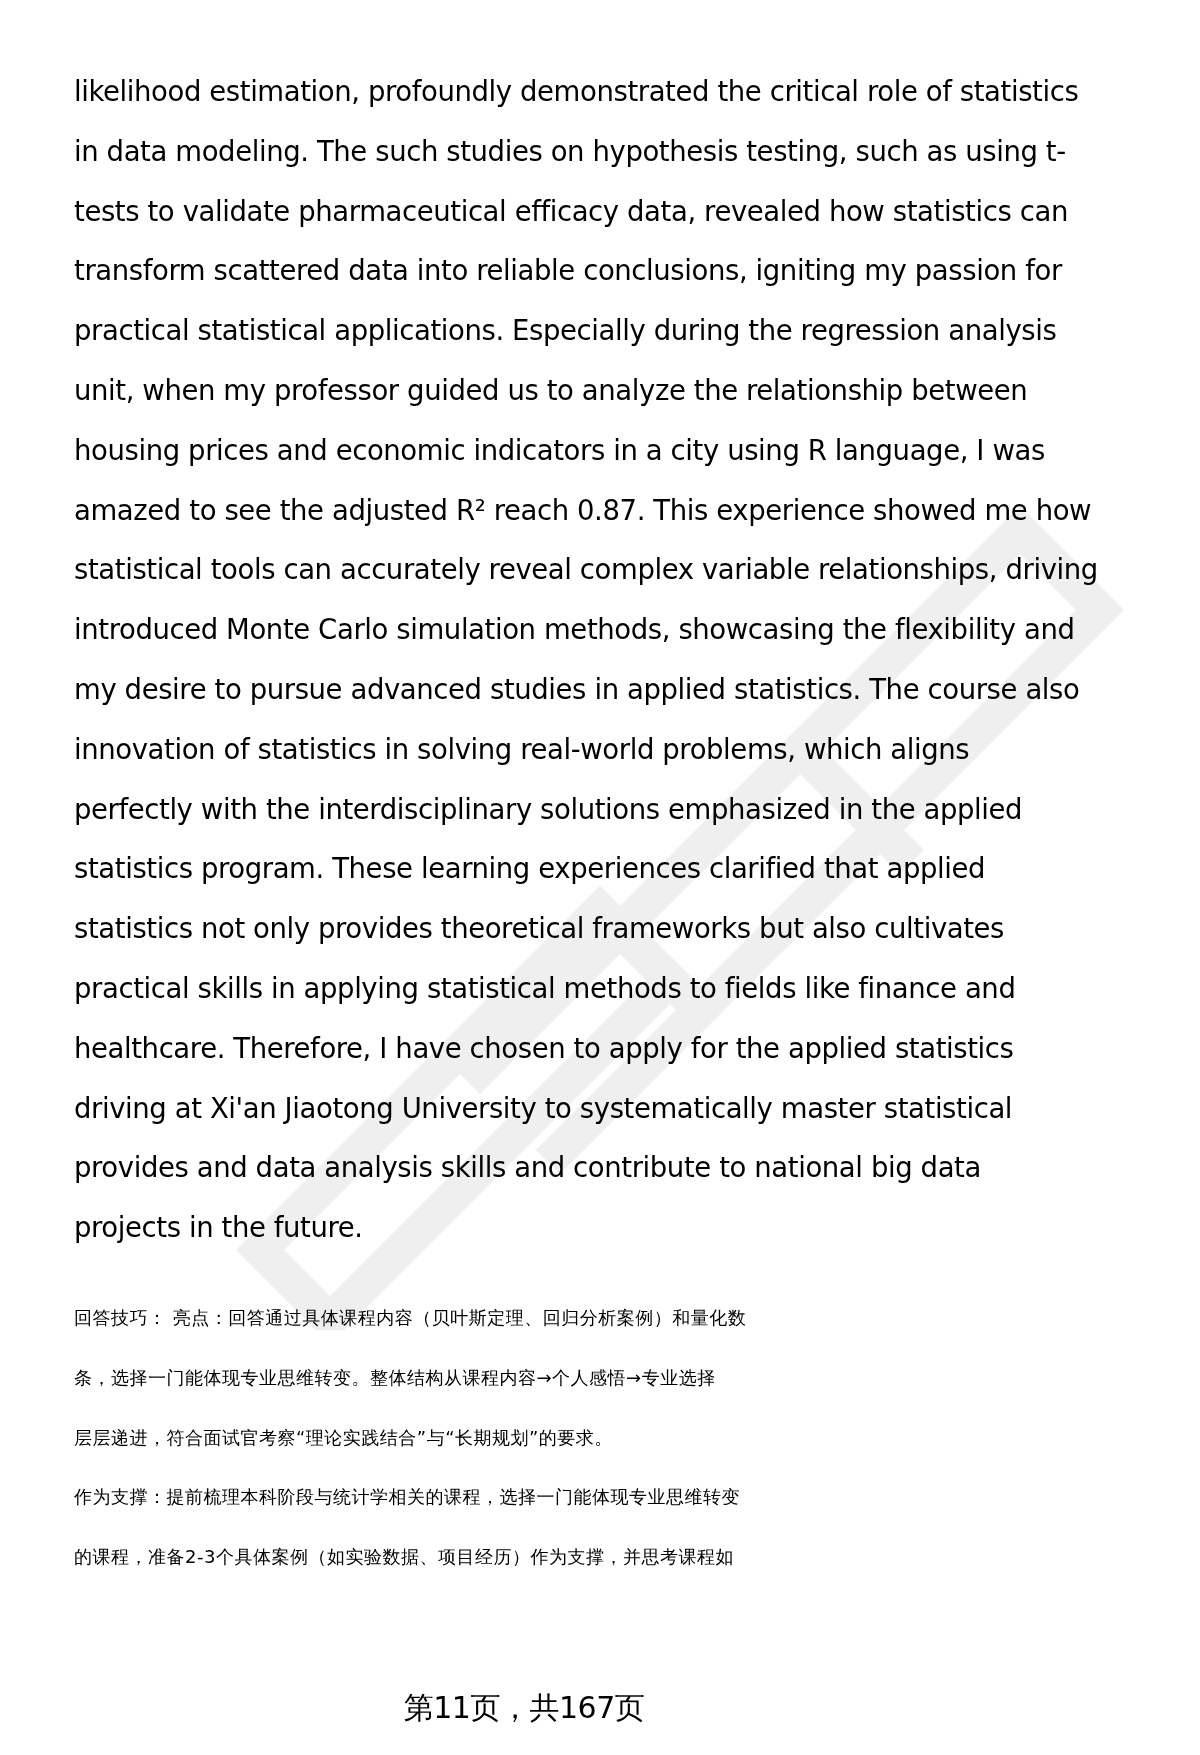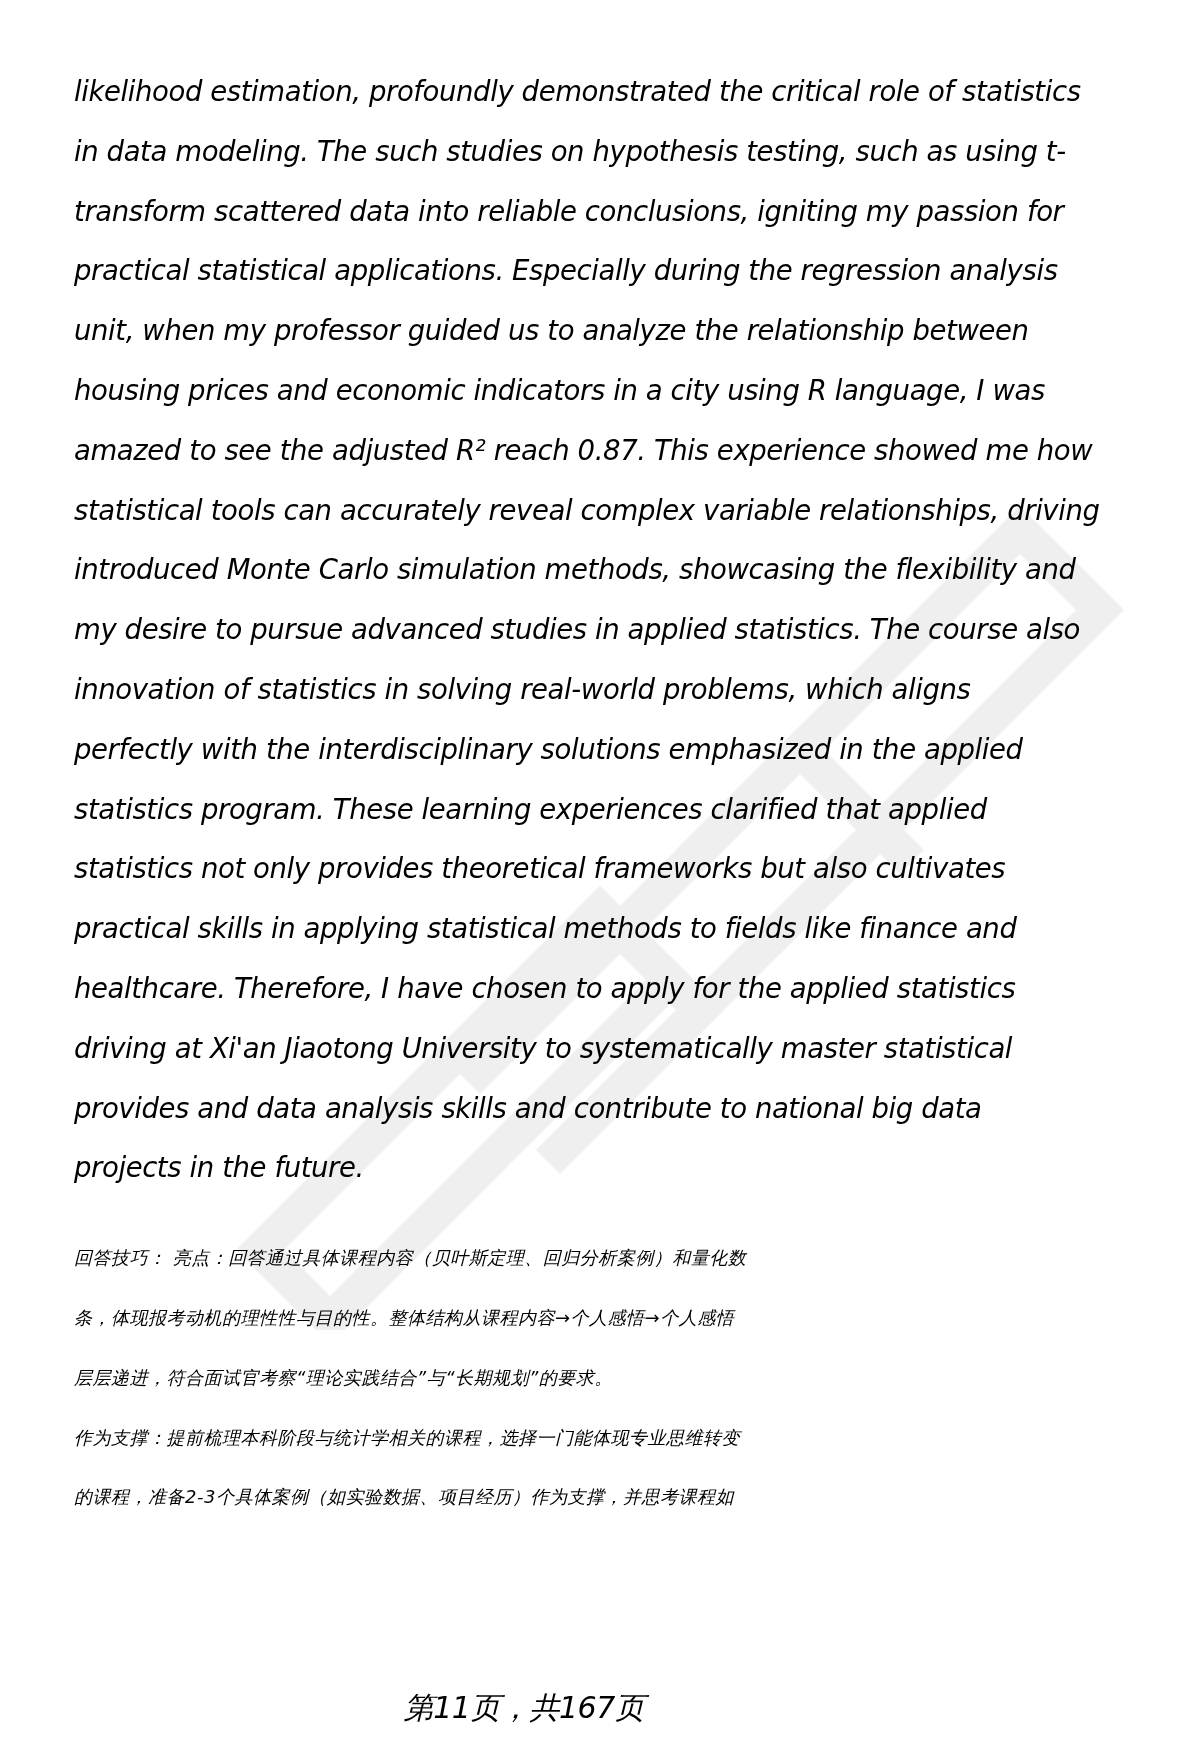--- a/index.html
+++ b/index.html
@@ -1,17 +1,17 @@
 <!DOCTYPE html>
 <html><head>
 <meta charset="utf-8">
 <style>
   html, body { margin:0; padding:0; background:#ffffff; }
   body { width:1200px; height:1755px; position:relative; overflow:hidden; }
-  .page { position:absolute; left:0; top:0; width:1200px; height:1755px;font-style:italic; }
+  .page { position:absolute; left:0; top:0; width:1200px; height:1755px; }
   .watermark {
     position:absolute; left:180px; top:430px; width:1000px; height:900px;
     pointer-events:none; opacity:0.06;
   }
   .content {
     position:absolute; left:74px; top:62px; width:1090px;
     font-family:"DejaVu Sans","Liberation Sans",sans-serif;
     font-size:27.5px; line-height:59.8px; color:#000;
     letter-spacing:-0.4px;
   }
@@ -36,20 +36,21 @@
       <path d="M300 640 L620 320 M380 720 L700 400"></path>
       <path d="M520 420 L840 100 M600 500 L920 180 M840 100 L920 180"></path>
       <path d="M420 480 L520 580 M620 320 L720 420"></path>
     </g>
   </svg>
 
   <div class="content">
     <p class="para">
       <span class="line">likelihood estimation, profoundly demonstrated the critical role of statistics</span>
       <span class="line">in data modeling. The such studies on hypothesis testing, such as using t-</span>
+      <span class="line">tests to validate pharmaceutical efficacy data, revealed how statistics can</span>
       <span class="line">transform scattered data into reliable conclusions, igniting my passion for</span>
       <span class="line">practical statistical applications. Especially during the regression analysis</span>
       <span class="line">unit, when my professor guided us to analyze the relationship between</span>
       <span class="line">housing prices and economic indicators in a city using R language, I was</span>
       <span class="line">amazed to see the adjusted R² reach 0.87. This experience showed me how</span>
       <span class="line">statistical tools can accurately reveal complex variable relationships, driving</span>
       <span class="line">introduced Monte Carlo simulation methods, showcasing the flexibility and</span>
       <span class="line">my desire to pursue advanced studies in applied statistics. The course also</span>
       <span class="line">innovation of statistics in solving real-world problems, which aligns</span>
       <span class="line">perfectly with the interdisciplinary solutions emphasized in the applied</span>
@@ -59,21 +60,21 @@
       <span class="line">healthcare. Therefore, I have chosen to apply for the applied statistics</span>
       <span class="line">driving at Xi'an Jiaotong University to systematically master statistical</span>
       <span class="line">provides and data analysis skills and contribute to national big data</span>
       <span class="line">projects in the future.</span>
     </p>
 
     <div class="gap"></div>
 
     <p class="para cn">
       <span class="line">回答技巧： 亮点：回答通过具体课程内容（贝叶斯定理、回归分析案例）和量化数</span>
-      <span class="line">条，体现报考动机的理性性与目的性。整体结构从课程内容→个人感悟→个人感悟</span>
+      <span class="line">条，选择一门能体现专业思维转变。整体结构从课程内容→个人感悟→专业选择</span>
       <span class="line">层层递进，符合面试官考察“理论实践结合”与“长期规划”的要求。</span>
     </p>
 
     <p class="para cn">
       <span class="line">作为支撑：提前梳理本科阶段与统计学相关的课程，选择一门能体现专业思维转变</span>
       <span class="line">的课程，准备2-3个具体案例（如实验数据、项目经历）作为支撑，并思考课程如</span>
     </p>
   </div>
 
   <div class="footer">第11页，共167页</div>

